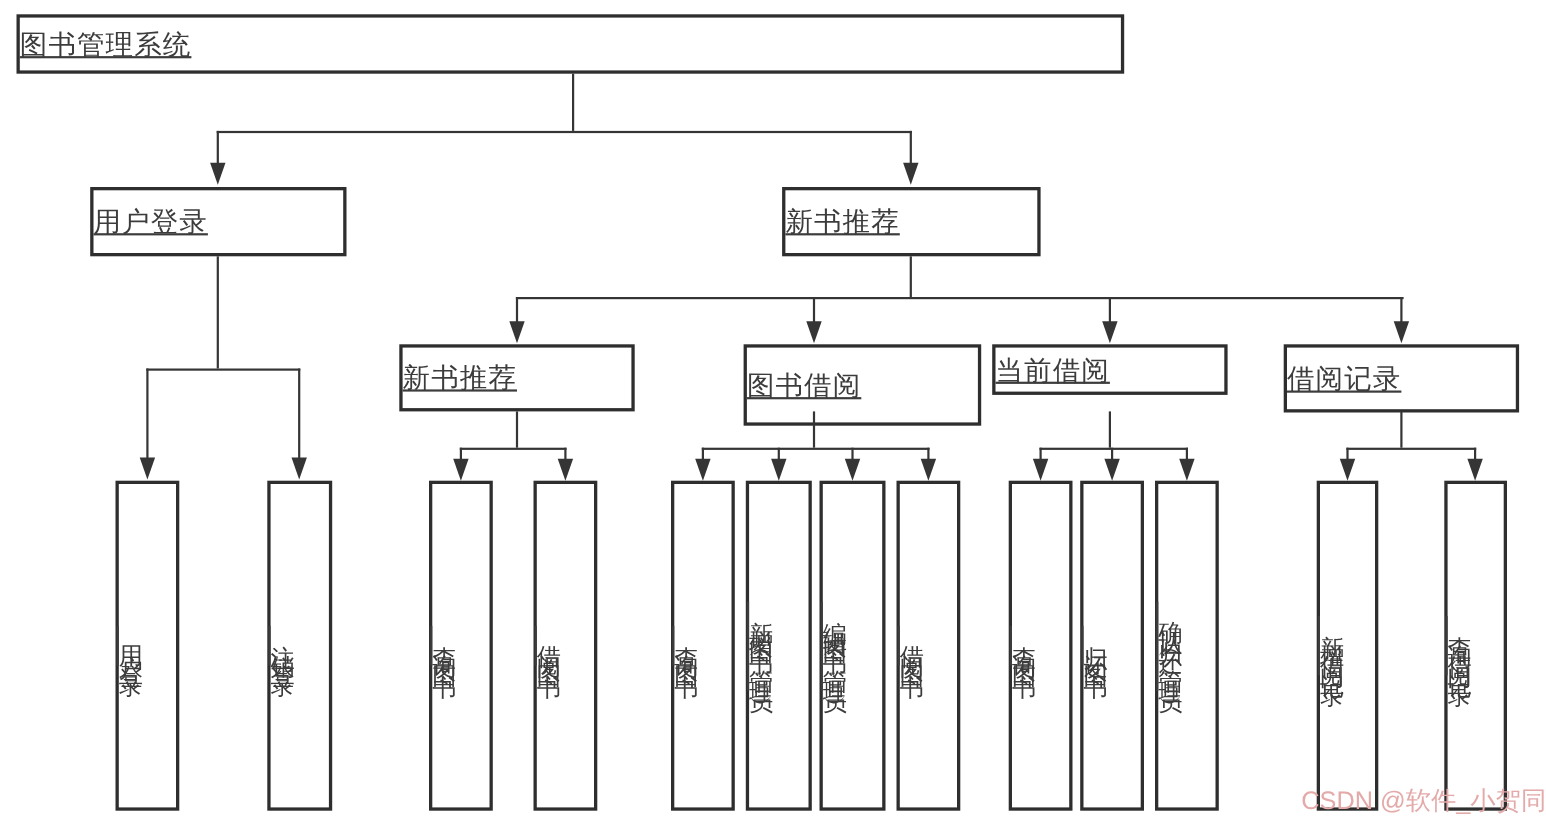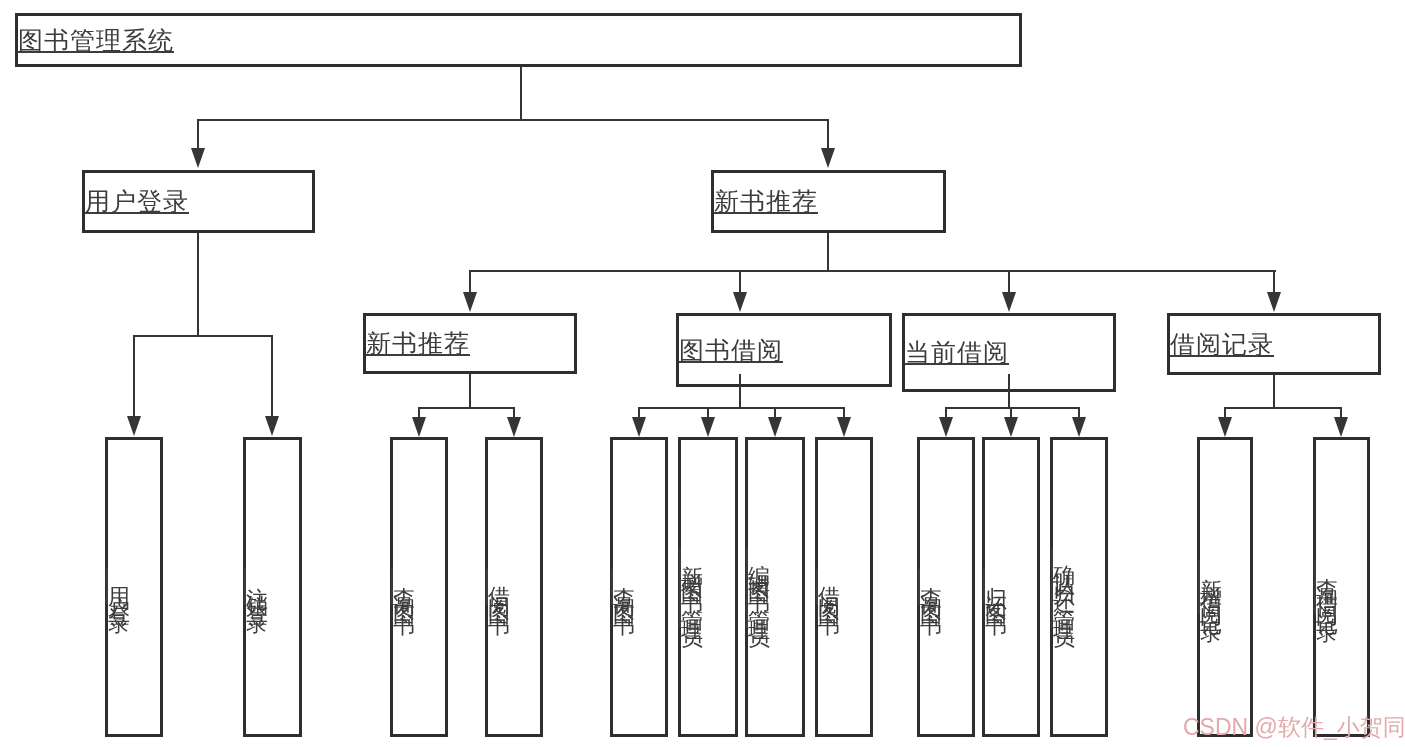--- a/index.html
+++ b/index.html
@@ -45,21 +45,21 @@
   <div class="box h" style="left:711px;top:170px;width:235px;height:63px;">
     <span>新书推荐</span>
   </div>
 
   <div class="box h" style="left:363px;top:313px;width:214px;height:61px;">
     <span>新书推荐</span>
   </div>
   <div class="box h" style="left:632px;top:313px;width:216px;height:74px;margin-left:44px;">
     <span>图书借阅</span>
   </div>
-  <div class="box h" style="left:902px;top:313px;width:214px;height:79px;">
+  <div class="box h" style="left:902px;top:313px;width:214px;height:46px;">
     <span>当前借阅</span>
   </div>
   <div class="box h" style="left:1167px;top:313px;width:214px;height:62px;">
     <span>借阅记录</span>
   </div>
 
   <div class="box v" style="left:105px;top:437px;width:58px;height:300px;">
     <span>用户登录</span>
   </div>
   <div class="box v" style="left:243px;top:437px;width:59px;height:300px;">

